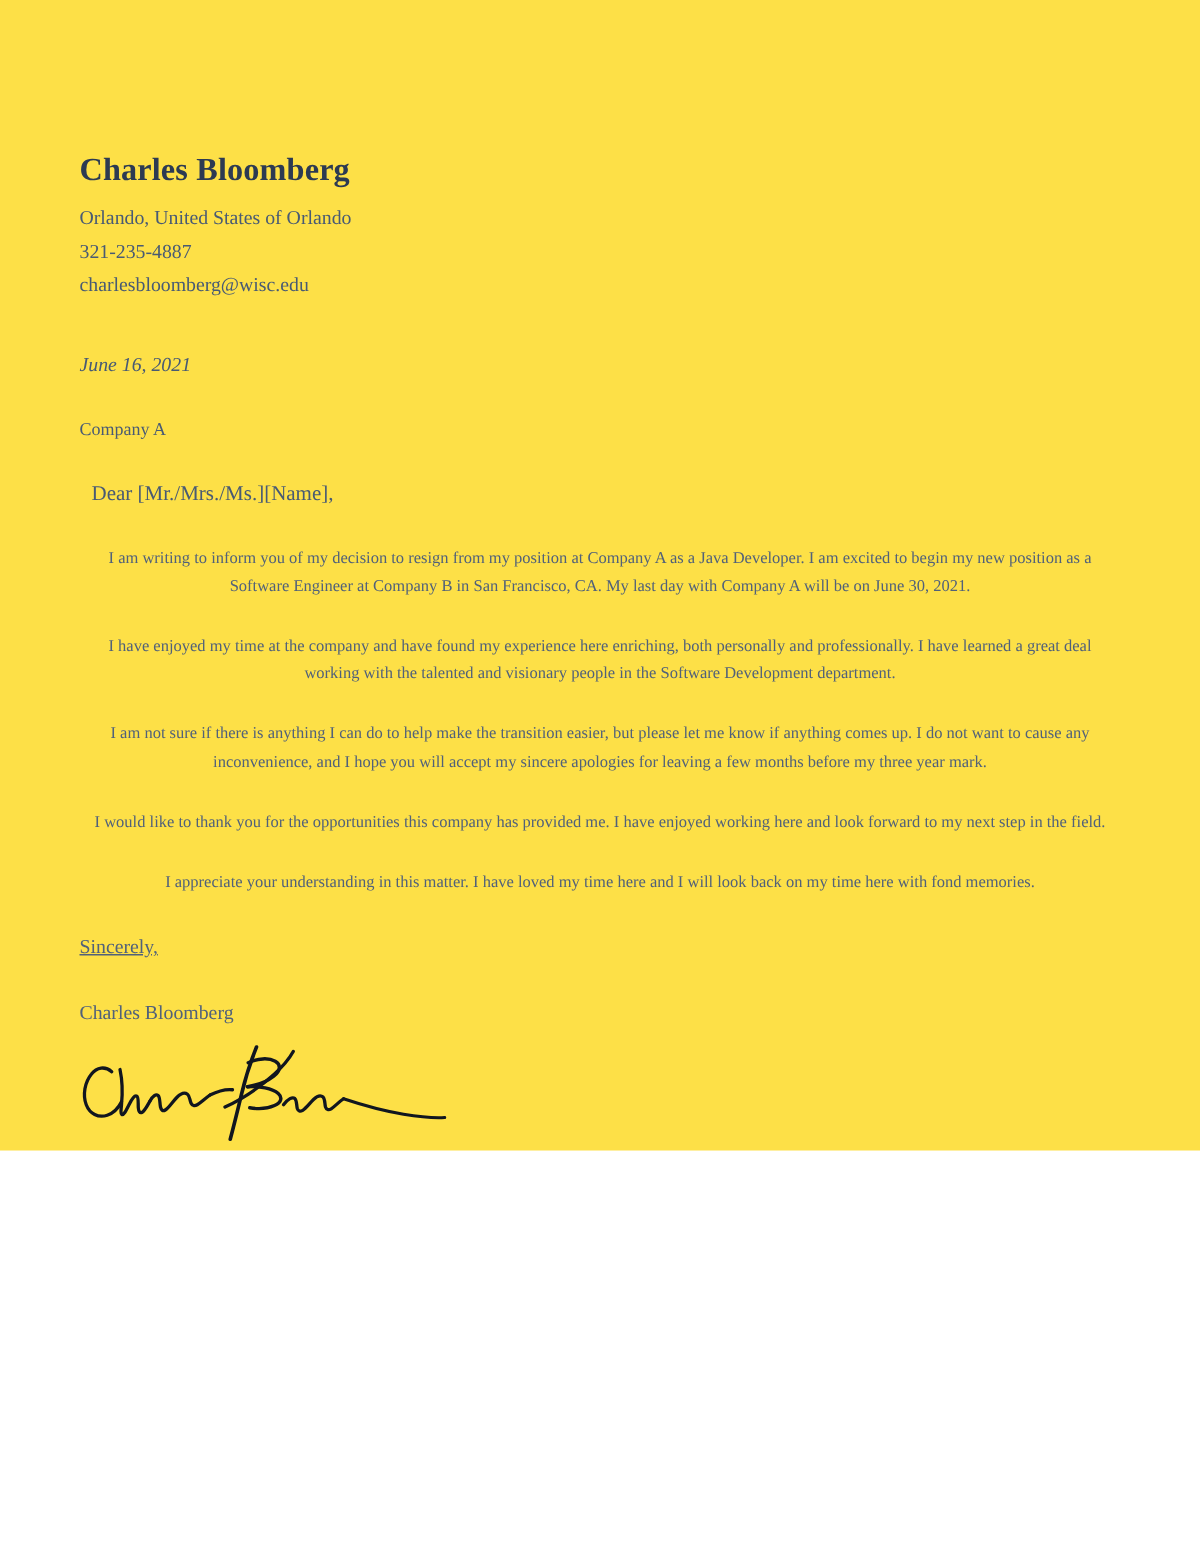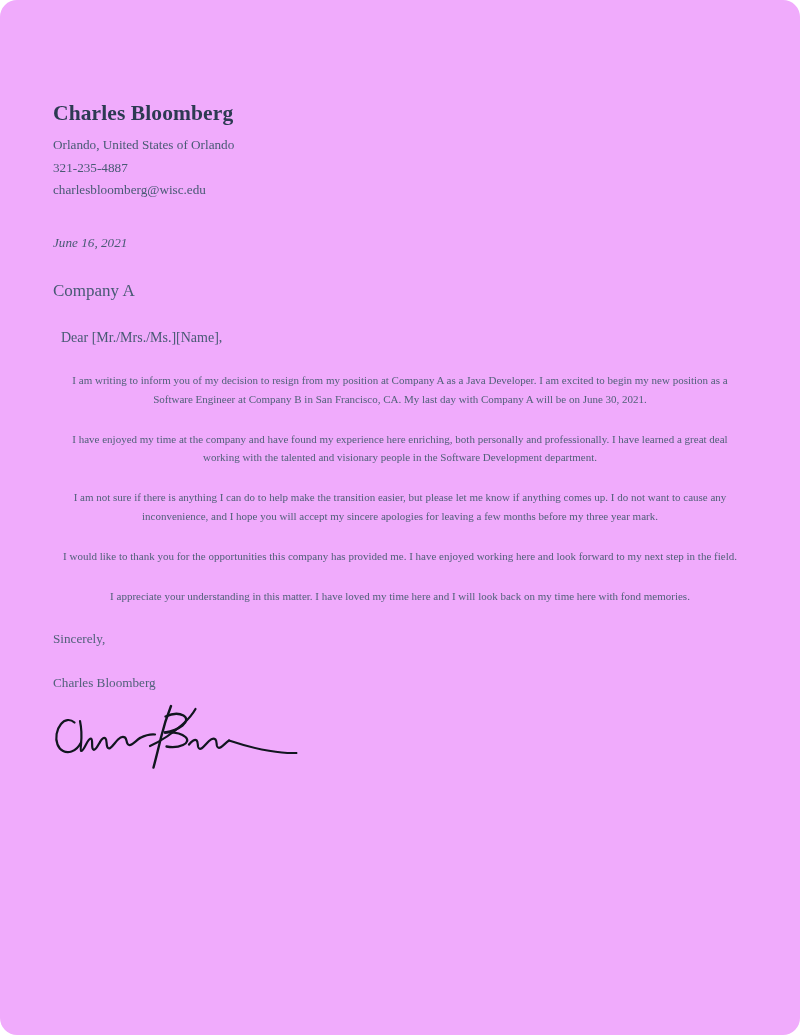--- a/index.html
+++ b/index.html
@@ -9,26 +9,25 @@
   }
   body {
     width: 800px;
     height: 1035px;
     font-family: "Liberation Serif", "DejaVu Serif", serif;
     -webkit-font-smoothing: antialiased;
   }
   .page {
     position: relative;
     width: 800px;
-    height: 1035px;
-    background: #f0abfc;
+    height: 767px;
+    background: #fde047;
     box-sizing: border-box;
     padding: 0;
     overflow: hidden;
-    border-radius: 17px;
   }
   .letter {
     position: absolute;
     left: 53px;
     top: 100px;
     width: 694px;
   }
   .sender-name {
     font-size: 21.5px;
     font-weight: bold;
@@ -47,21 +46,21 @@
     margin-bottom: 0;
   }
   .date-line {
     font-size: 13.2px;
     color: #485a74;
     margin: 30px 0 0 0;
     line-height: 1.6;
     font-style: italic;
   }
   .recipient-line {
-    font-size: 17px;
+    font-size: 12px;
     color: #485a74;
     margin: 24px 0 0 0;
     line-height: 1.6;
   }
   .salutation {
     font-size: 14px;
     color: #485a74;
     margin: 23px 0 0 8px;
     line-height: 1.6;
   }
@@ -70,20 +69,21 @@
     color: #51617a;
     line-height: 1.72;
     margin: 21px 0 0 0;
     text-align: center;
   }
   .closing {
     font-size: 13.2px;
     color: #51617a;
     margin: 22px 0 0 0;
     line-height: 1.6;
+    text-decoration: underline;
   }
   .signer-name {
     font-size: 13.2px;
     color: #51617a;
     margin: 23px 0 0 0;
     line-height: 1.6;
   }
   .signature-wrap {
     margin: 4px 0 0 -4px;
     width: 260px;

